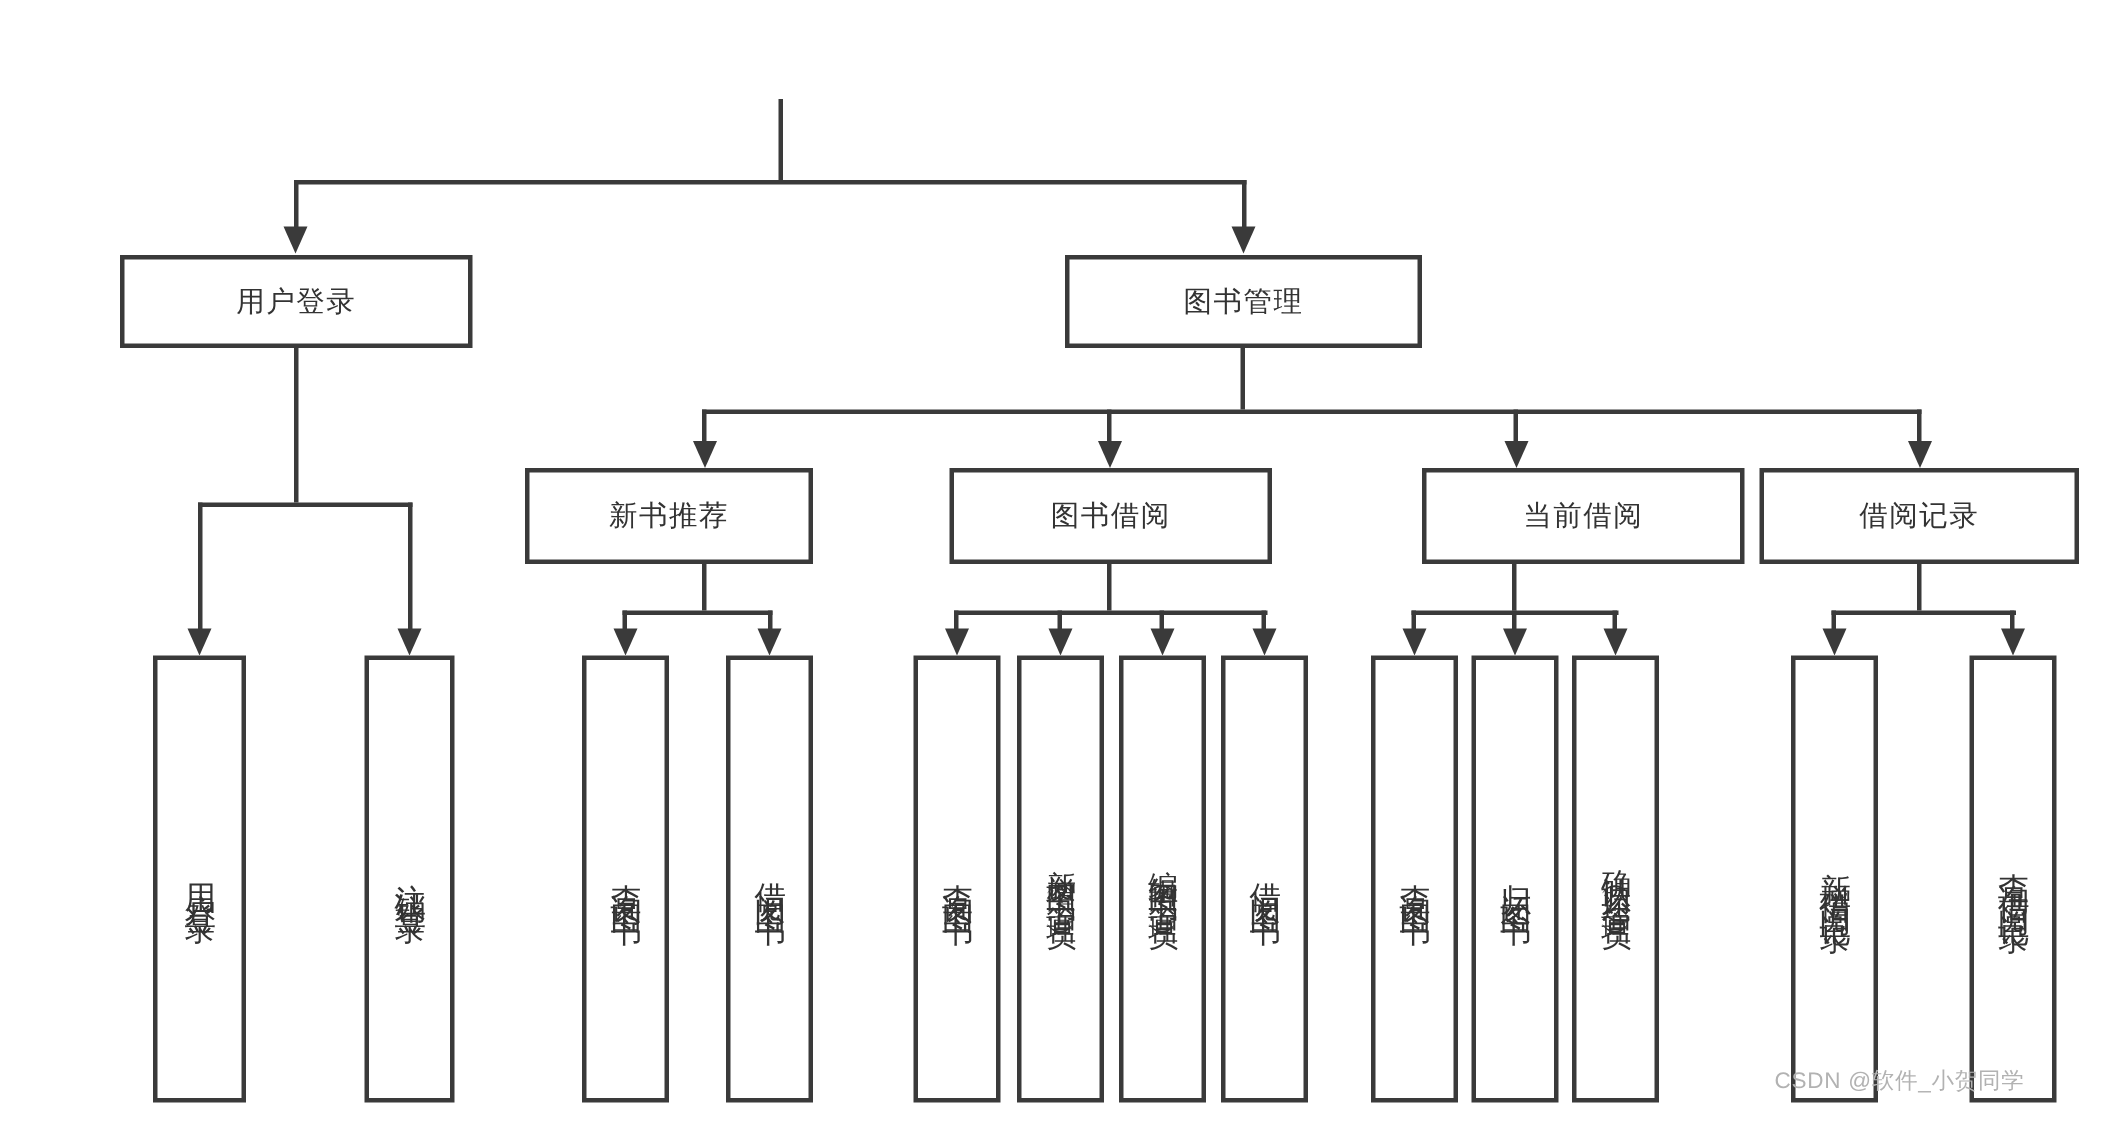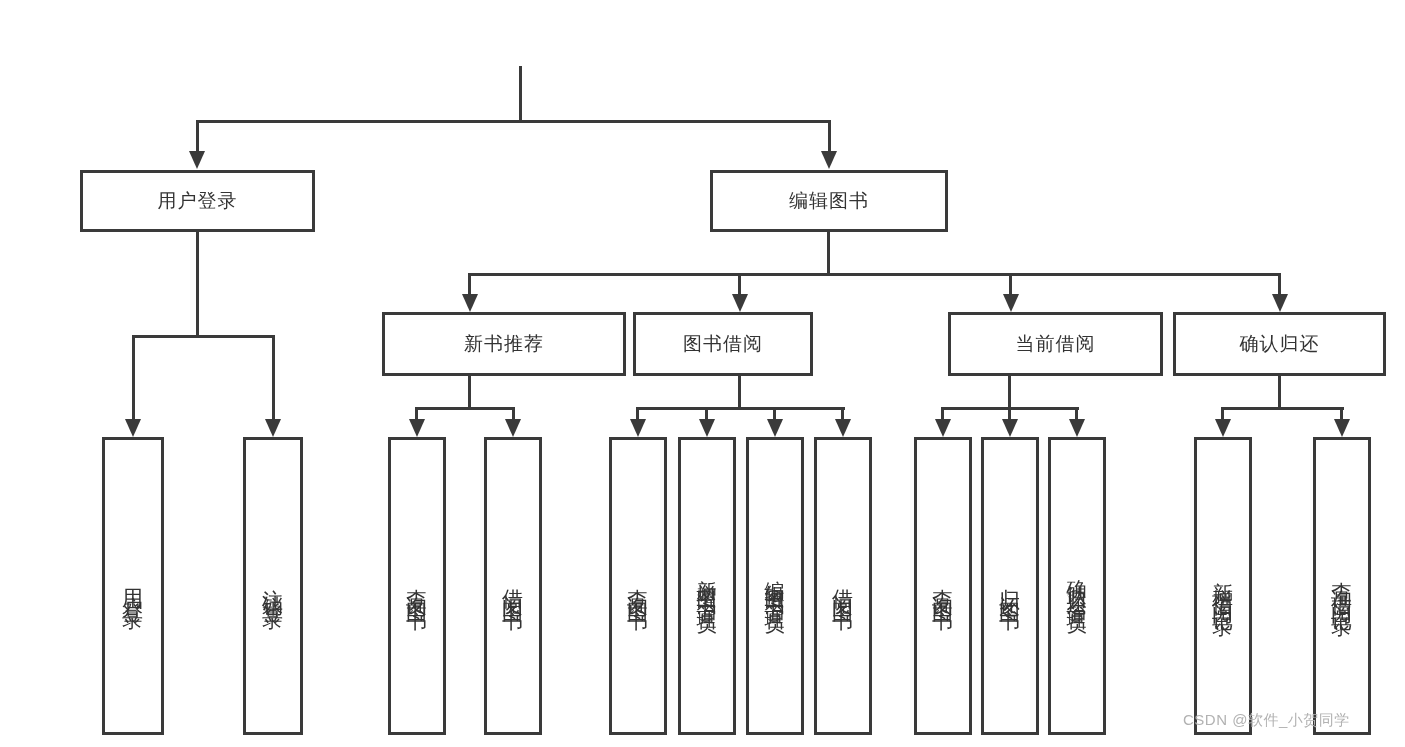--- a/index.html
+++ b/index.html
@@ -37,44 +37,44 @@
 
 
   <div class="vline" style="left:519px;top:66px;height:54px"></div>
   <div class="hline" style="left:196px;top:120px;width:635px"></div>
   <div class="vline" style="left:196px;top:120px;height:34px"></div>
   <div class="arrow" style="left:189px;top:151px"></div>
   <div class="vline" style="left:828px;top:120px;height:34px"></div>
   <div class="arrow" style="left:821px;top:151px"></div>
 
   <div class="box hnode" style="left:80px;top:170px;width:235px;height:62px">用户登录</div>
-  <div class="box hnode" style="left:710px;top:170px;width:238px;height:62px">编辑图书</div>
+  <div class="box hnode" style="left:710px;top:170px;width:238px;height:62px">图书管理</div>
 
   <div class="vline" style="left:196px;top:230px;height:105px"></div>
   <div class="hline" style="left:132px;top:335px;width:143px"></div>
   <div class="vline" style="left:132px;top:335px;height:85px"></div>
   <div class="arrow" style="left:125px;top:419px"></div>
   <div class="vline" style="left:272px;top:335px;height:85px"></div>
   <div class="arrow" style="left:265px;top:419px"></div>
 
   <div class="vline" style="left:827px;top:230px;height:43px"></div>
   <div class="hline" style="left:468px;top:273px;width:813px"></div>
   <div class="vline" style="left:468px;top:273px;height:25px"></div>
   <div class="arrow" style="left:462px;top:294px"></div>
   <div class="vline" style="left:738px;top:273px;height:25px"></div>
   <div class="arrow" style="left:732px;top:294px"></div>
   <div class="vline" style="left:1009px;top:273px;height:25px"></div>
   <div class="arrow" style="left:1003px;top:294px"></div>
   <div class="vline" style="left:1278px;top:273px;height:25px"></div>
   <div class="arrow" style="left:1272px;top:294px"></div>
 
-  <div class="box hnode" style="left:382px;top:312px;width:244px;height:64px">新书推荐</div>
-  <div class="box hnode" style="left:633px;top:312px;width:180px;height:64px">图书借阅</div>
+  <div class="box hnode" style="left:350px;top:312px;width:192px;height:64px">新书推荐</div>
+  <div class="box hnode" style="left:633px;top:312px;width:215px;height:64px">图书借阅</div>
   <div class="box hnode" style="left:948px;top:312px;width:215px;height:64px">当前借阅</div>
-  <div class="box hnode" style="left:1173px;top:312px;width:213px;height:64px">确认归还</div>
+  <div class="box hnode" style="left:1173px;top:312px;width:213px;height:64px">借阅记录</div>
 
   <div class="vline" style="left:468px;top:374px;height:33px"></div>
   <div class="hline" style="left:415px;top:407px;width:100px"></div>
   <div class="vline" style="left:415px;top:407px;height:14px"></div>
   <div class="arrow" style="left:409px;top:419px"></div>
   <div class="vline" style="left:512px;top:407px;height:14px"></div>
   <div class="arrow" style="left:505px;top:419px"></div>
 
   <div class="vline" style="left:738px;top:374px;height:33px"></div>
   <div class="hline" style="left:636px;top:407px;width:209px"></div>

